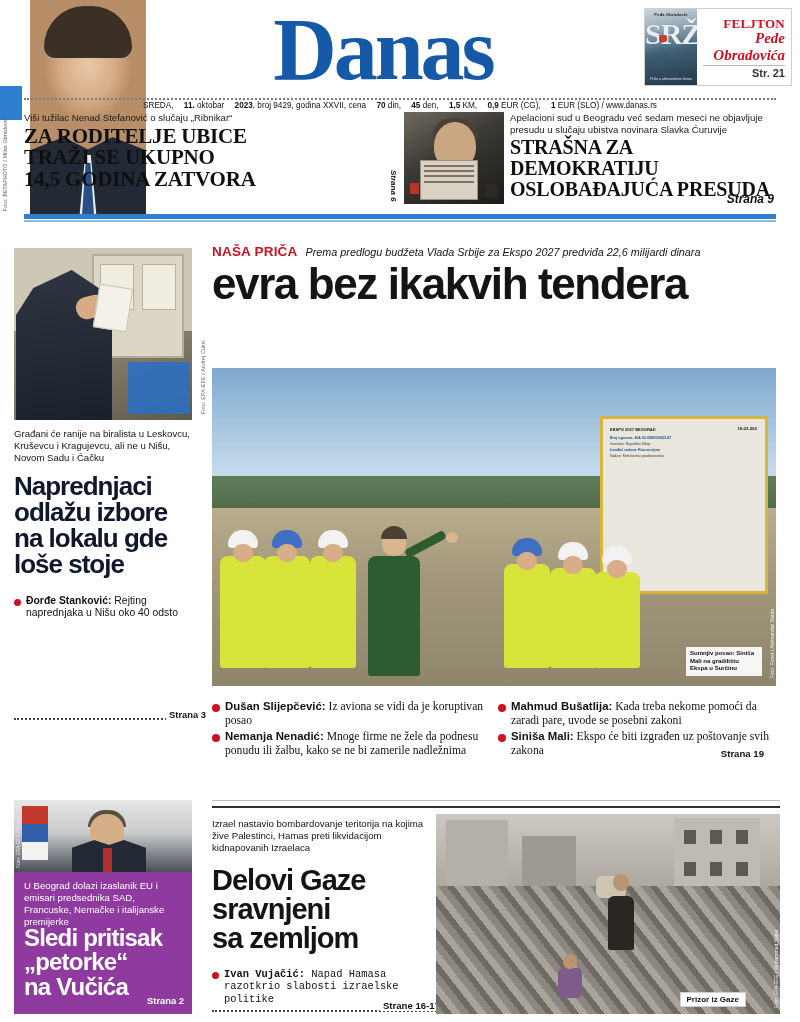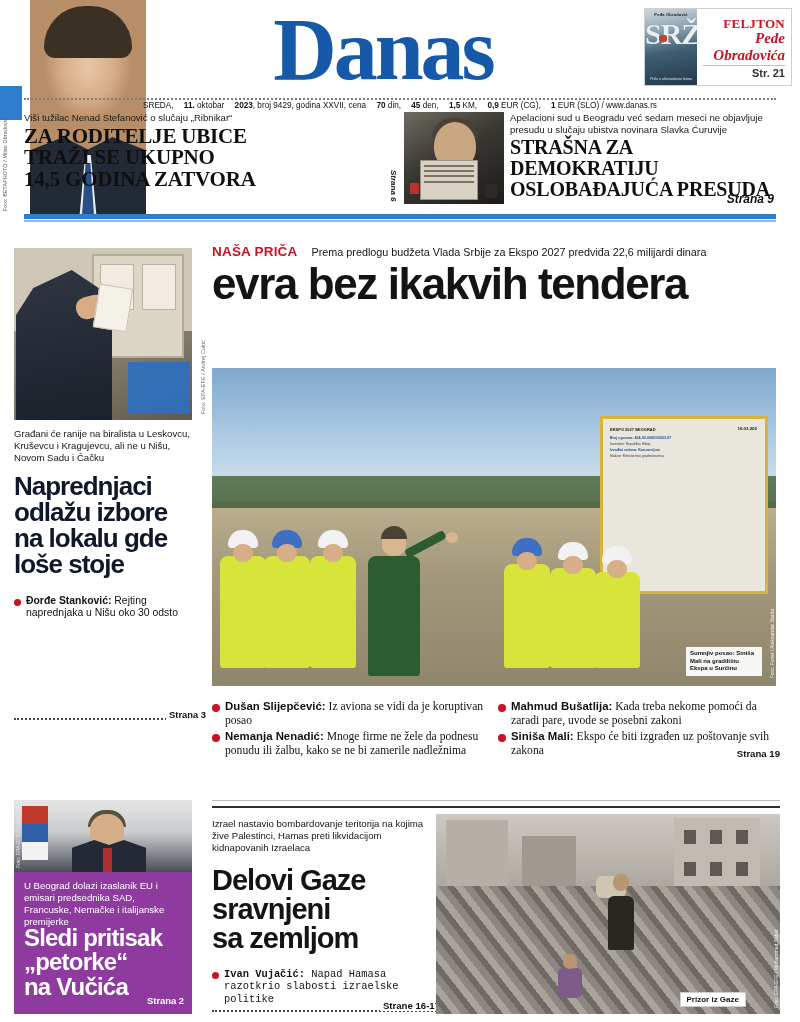--- a/index.html
+++ b/index.html
@@ -134,21 +134,21 @@
   .blue-bar { position:absolute; left:24px; top:214px; width:752px; height:5px; background:#2f7fd0; }
   .blue-bar.b2 { top:220px; height:2px; background:#2f7fd0; opacity:.55; }
 
   
   .naspricabar { position:absolute; left:212px; top:242px; width:564px; height:16px; }
   .nasaprica {
     font-family:"Liberation Sans",sans-serif; font-weight:700; color:#cc1122;
     font-size:13.5px; letter-spacing:.2px; display:inline-block; vertical-align:middle;
   }
   .nasaprica-sub {
-    display:inline-block; vertical-align:middle; font-size:10.8px; color:#141414; margin-left:14px;
+    display:inline-block; vertical-align:middle; font-size:10.8px; color:#141414; margin-left:8px;font-style:italic;
   }
   .main-head {
     position:absolute; left:212px; top:262px; width:568px;
     font-family:"Liberation Sans",sans-serif; font-weight:700; color:#141414;
     font-size:44px; line-height:1.02; letter-spacing:-1.4px;
   }
 
   
   .main-photo {
     position:absolute; left:212px; top:368px; width:564px; height:318px;
@@ -254,21 +254,21 @@
     line-height:1.02; letter-spacing:-.8px; color:#fff;
   }
   .pb-strana { position:absolute; right:8px; bottom:8px; font-size:9.4px; font-weight:700; color:#fff; }
 
   
   .mid-bullets { position:absolute; left:212px; top:700px; width:280px; }
   .mid-bullets2 { position:absolute; left:498px; top:700px; width:282px; }
   .mbullet { position:relative; padding-left:13px; margin-bottom:2px; font-size:11.6px; line-height:1.2; color:#111; font-family:"Liberation Serif",serif; }
   .mbullet::before { content:""; position:absolute; left:0; top:4px; width:8px; height:8px; border-radius:50%; background:#cc1122; }
   .mbullet .nm { font-family:"Liberation Sans",sans-serif; font-weight:700; font-size:11.4px; }
-  .strana19 { position:absolute; right:0; bottom:-2px; font-size:9.6px; font-weight:700; color:#111; font-family:"Liberation Sans",sans-serif;margin-left:36px; }
+  .strana19 { position:absolute; right:16px; bottom:-2px; font-size:9.6px; font-weight:700; color:#111; font-family:"Liberation Sans",sans-serif;margin-left:36px; }
 
   .hr-thin { position:absolute; left:212px; top:800px; width:568px; border-top:1px solid #bdbdbd; }
   .hr-thin2 { position:absolute; left:212px; top:806px; width:568px; border-top:2px solid #2f2f2f; }
 
   
   .gz-kicker { position:absolute; left:212px; top:818px; width:216px; font-size:9.6px; line-height:1.25; color:#141414; }
   .gz-head {
     position:absolute; left:212px; top:866px; width:224px;
     font-family:"Liberation Sans",sans-serif; font-weight:700; color:#141414;
     font-size:29px; line-height:1.0; letter-spacing:-1px;
@@ -477,21 +477,21 @@
   <div class="l-kicker">Građani će ranije na biralista u Leskovcu, Kruševcu i Kragujevcu, ali ne u Nišu, Novom Sadu i Čačku</div>
   <div class="l-head">
     <div>Naprednjaci</div>
     <div>odlažu izbore</div>
     <div>na lokalu gde</div>
     <div>loše stoje</div>
   </div>
 
   <div class="bullets-left">
     <div class="bullet">
-      <span class="nm">Đorđe Stanković:</span><span> Rejting naprednjaka u Nišu oko 30 odsto</span>
+      <span class="nm">Đorđe Stanković:</span><span> Rejting naprednjaka u Nišu oko 40 odsto</span>
     </div>
   </div>
   <div class="dots-line">
     <span class="strana-r">Strana 3</span>
   </div>
 
   <div class="purple-box">
     <div class="pb-photo">
       <div class="flag"></div>
       <div class="hair"></div>

